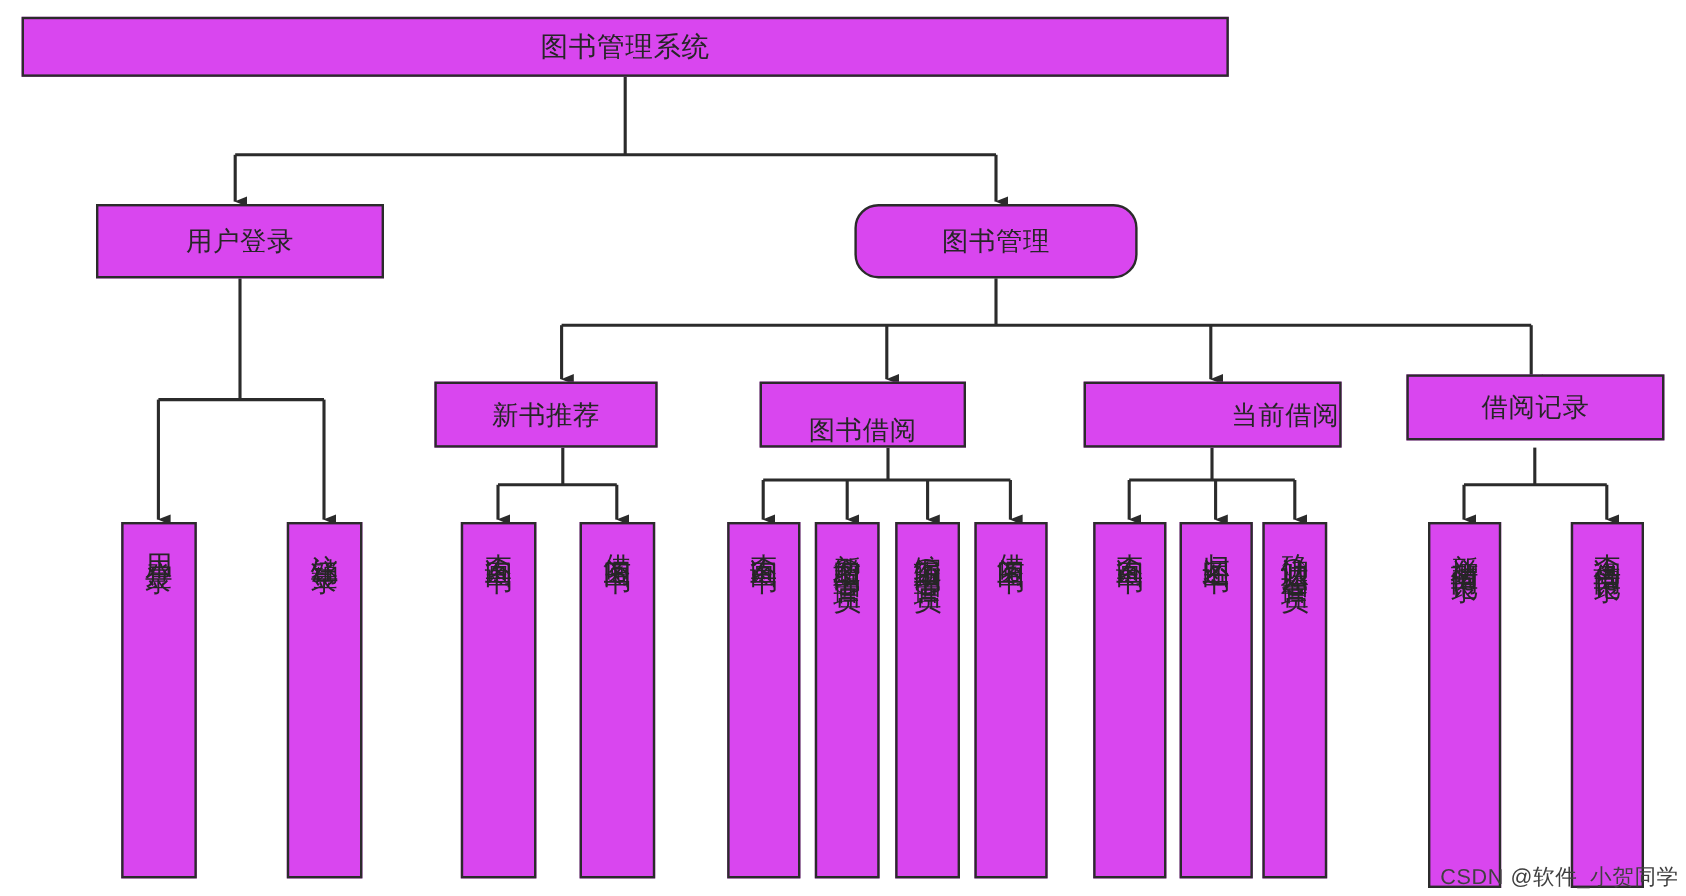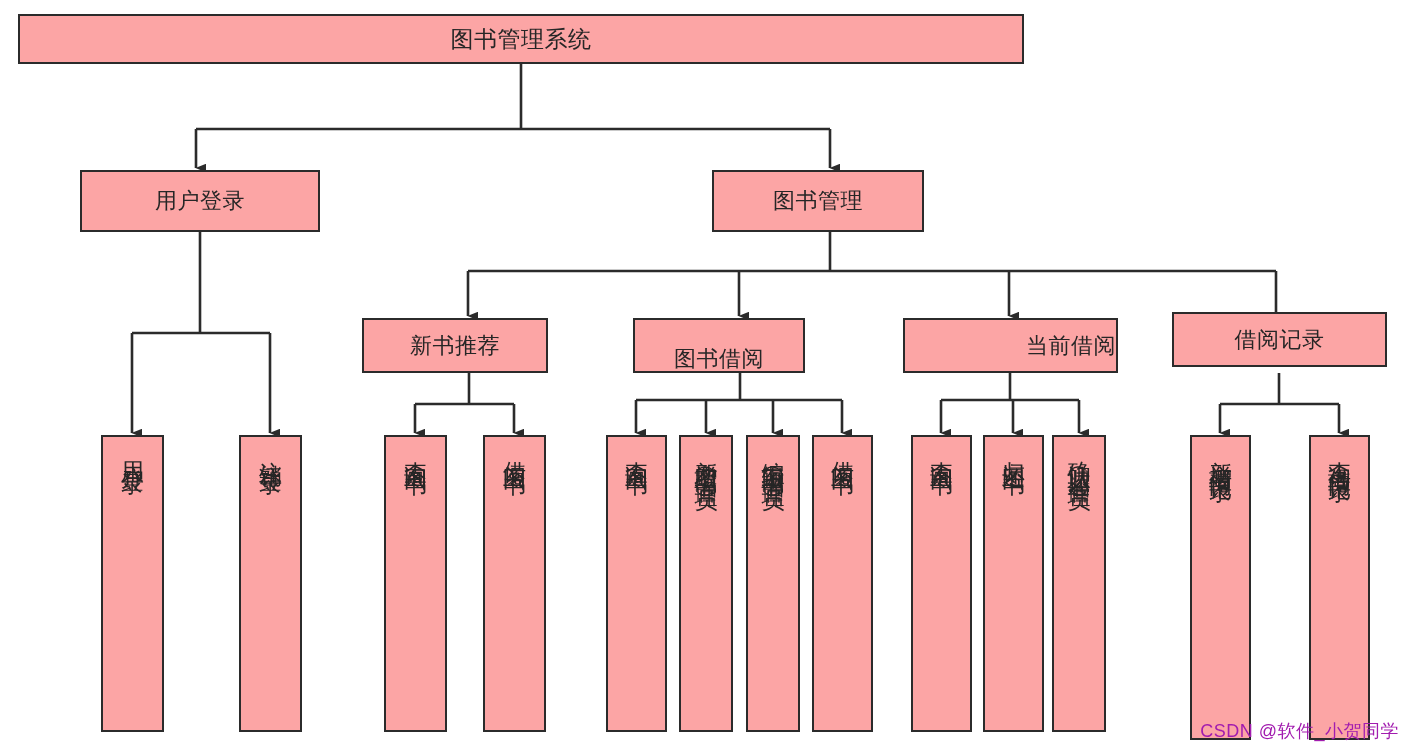--- a/index.html
+++ b/index.html
@@ -22,21 +22,21 @@
   svg.connectors {
     position: absolute;
     left: 0;
     top: 0;
     width: 1405px;
     height: 747px;
   }
   .node {
     position: absolute;
     box-sizing: border-box;
-    background: #fca5a5;
+    background: #d946ef;
     border: 2px solid #2b2b2b;
     display: flex;
     align-items: center;
     justify-content: center;
     overflow: hidden;
   }
   .node-label {
     color: #262626;
     text-align: center;
     line-height: 1.08;
@@ -59,21 +59,21 @@
     max-height: 100%;
   }
   .node.root .node-label {
     font-size: 23px;
   }
   .watermark {
     position: absolute;
     right: 6px;
     bottom: 4px;
     font-size: 18px;
-    color: #a21caf;
+    color: #404040;
     letter-spacing: 0.5px;
     white-space: nowrap;
     pointer-events: none;
   }
 </style>
 </head>
 <body>
 
 <div id="diagram-root">
 
@@ -120,21 +120,21 @@
       </g>
   </svg>
 
   <div class="node root horizontal" style="left: 18px; top: 14px; width: 1006px; height: 50px;">
     <span class="node-label">图书管理系统</span>
   </div>
 
   <div class="node horizontal" style="left: 80px; top: 170px; width: 240px; height: 62px;">
     <span class="node-label">用户登录</span>
   </div>
-  <div class="node horizontal" style="left: 712px; top: 170px; width: 212px; height: 62px;">
+  <div class="node horizontal" style="left: 712px; top: 170px; width: 236px; height: 62px; border-radius: 20px;">
     <span class="node-label">图书管理</span>
   </div>
 
   <div class="node horizontal" style="left: 362px; top: 318px; width: 186px; height: 55px;">
     <span class="node-label">新书推荐</span>
   </div>
   <div class="node horizontal" style="left: 633px; top: 318px; width: 172px; height: 55px; align-items: flex-end;">
     <span class="node-label">图书借阅</span>
   </div>
   <div class="node horizontal" style="left: 903px; top: 318px; width: 215px; height: 55px; justify-content: flex-end;">

